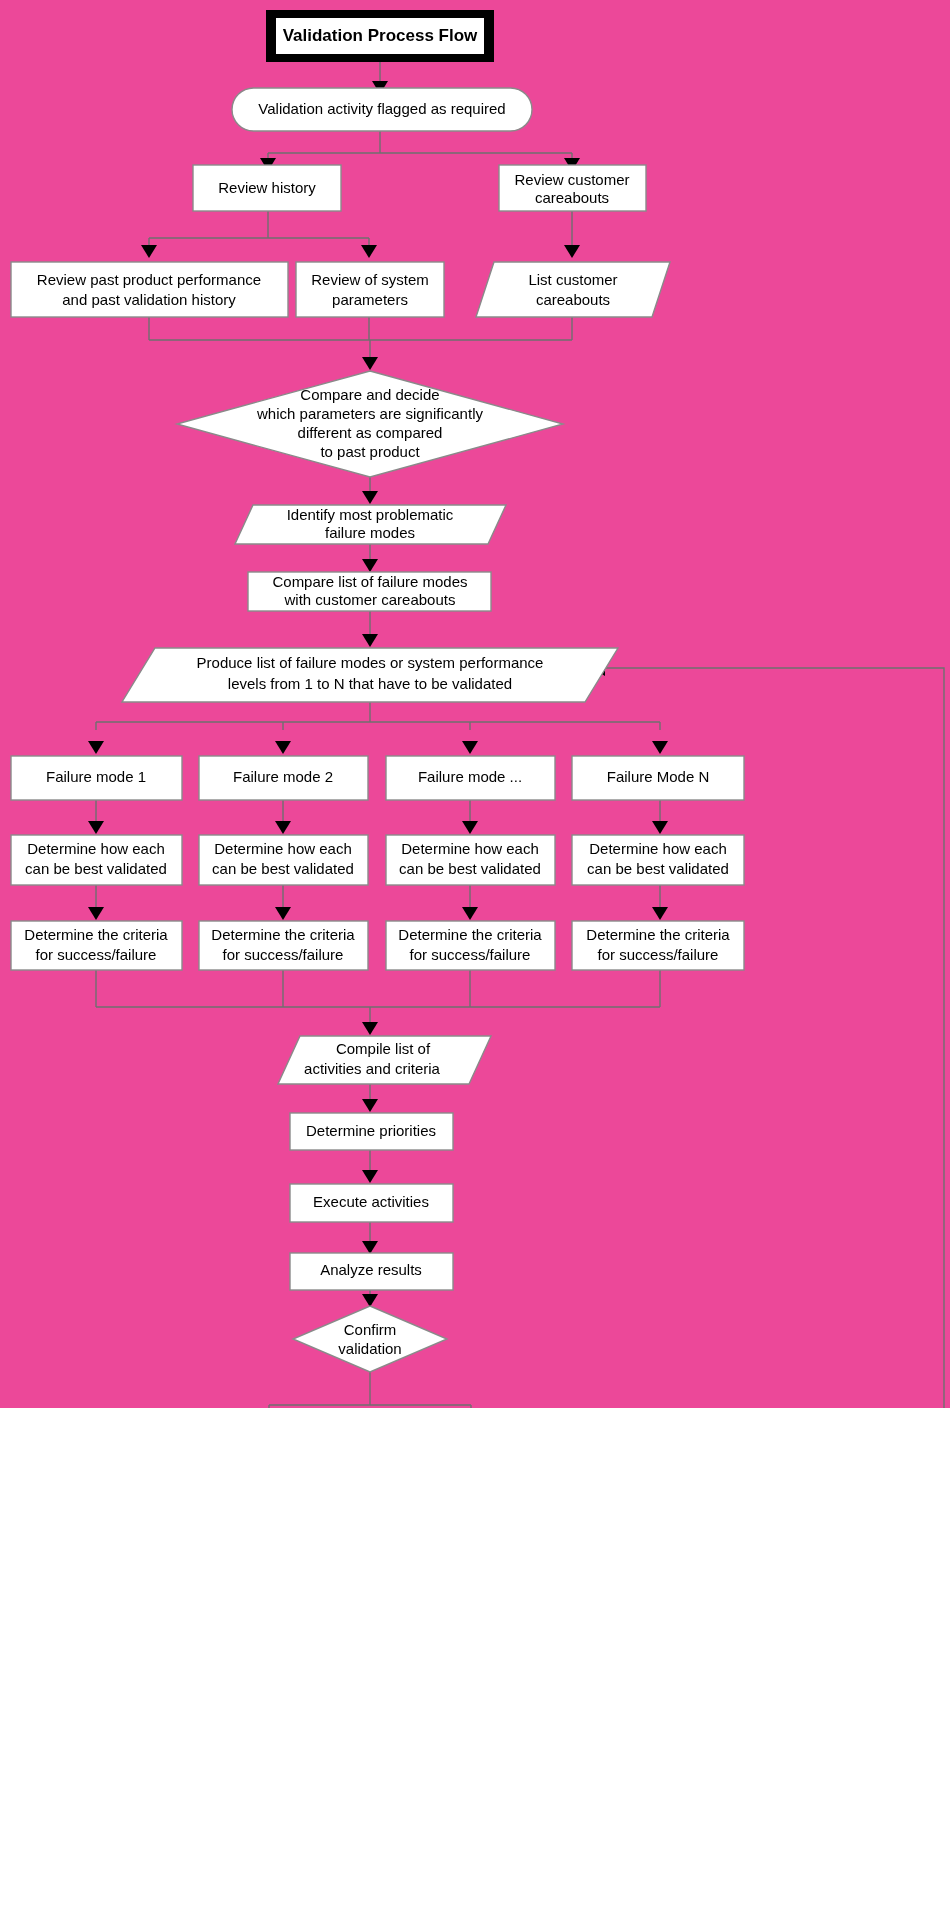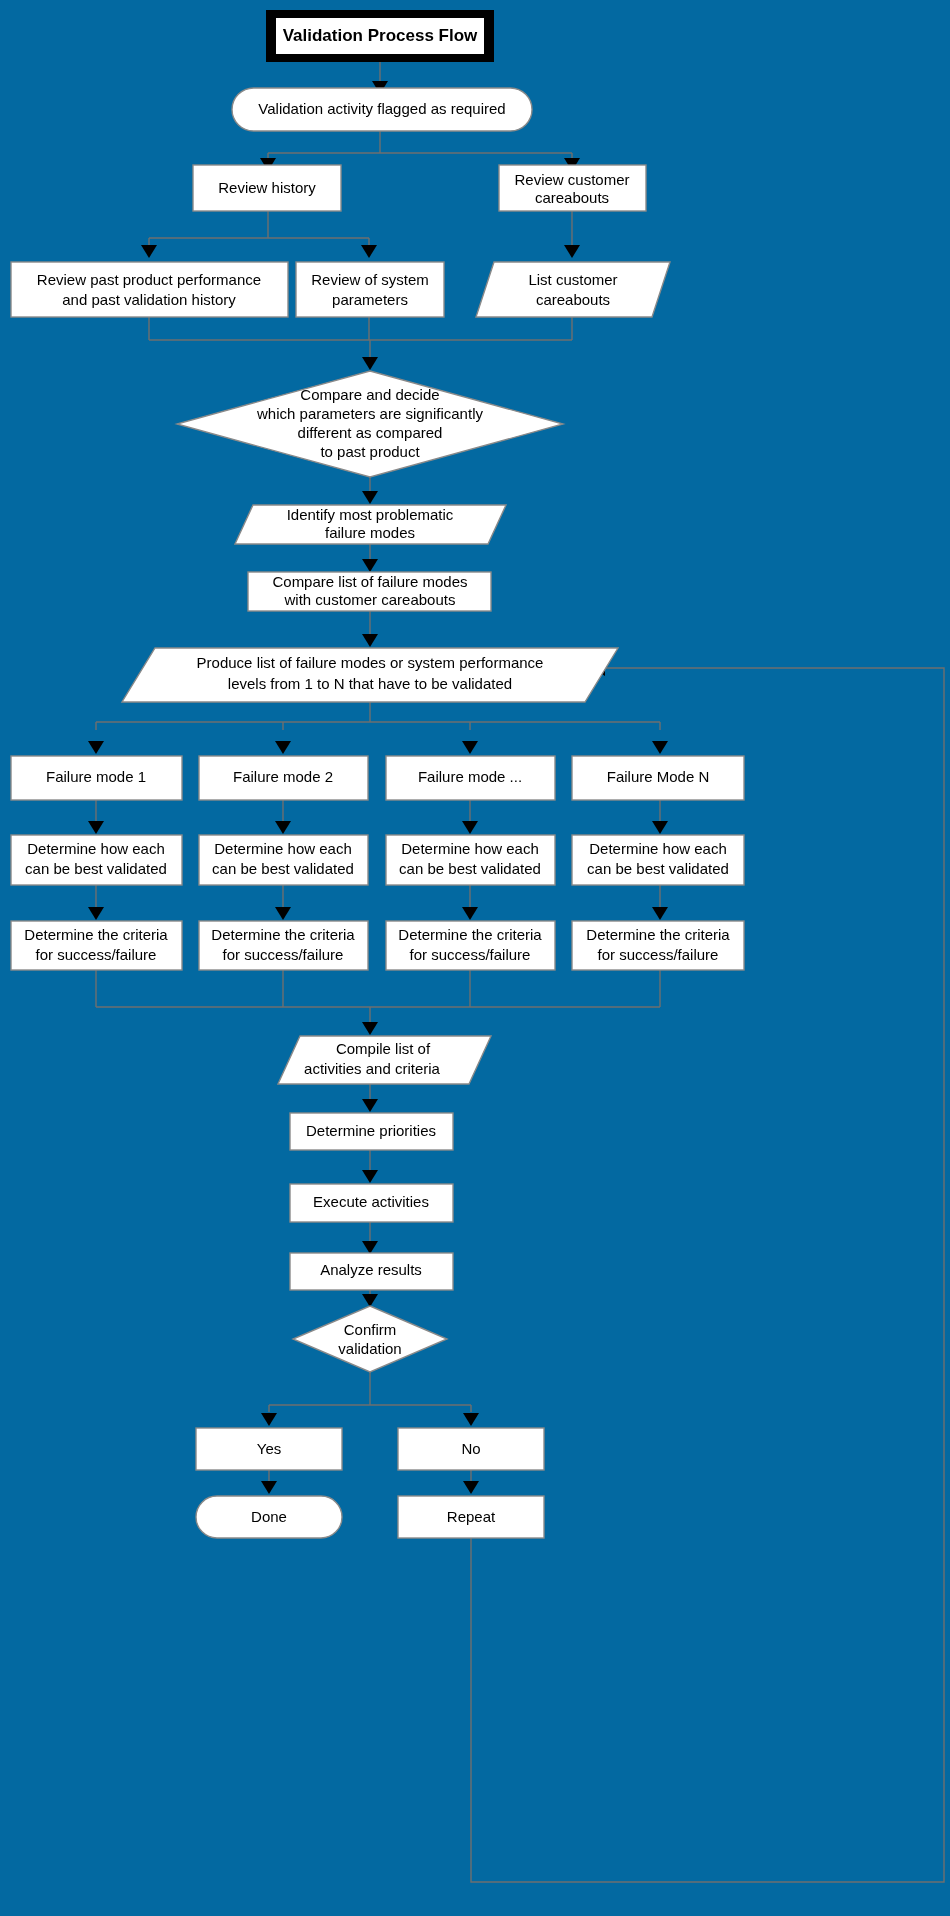--- a/index.html
+++ b/index.html
@@ -1,17 +1,17 @@
 <!DOCTYPE html>
 <html><head>
 <meta charset="utf-8">
 <style>
   html,body{margin:0;padding:0;background:#ffffff;}
   body{font-family:"Liberation Sans",sans-serif;}
-  #stage{position:relative;width:950px;height:1916px;background:#0369a1;overflow:hidden;}
+  #stage{position:relative;width:950px;height:1408px;background:#ec4899;overflow:hidden;}
   svg{position:absolute;left:0;top:0;width:950px;height:1916px;}
   .edge{stroke:#6f6f6f;stroke-width:1.4;fill:none;}
   .shape{fill:#ffffff;stroke:#8a8a8a;stroke-width:1.4;}
   .arrowhead{fill:#000000;}
   .lbl{font-family:"Liberation Sans",sans-serif;font-size:15px;fill:#000;text-anchor:middle;dominant-baseline:middle;}
   .titlebox-outer{fill:#000000;}
   .titlebox-inner{fill:#ffffff;}
   .title-lbl{font-family:"Liberation Sans",sans-serif;font-size:17px;font-weight:bold;fill:#000;text-anchor:middle;dominant-baseline:middle;}
 </style>
 </head>

